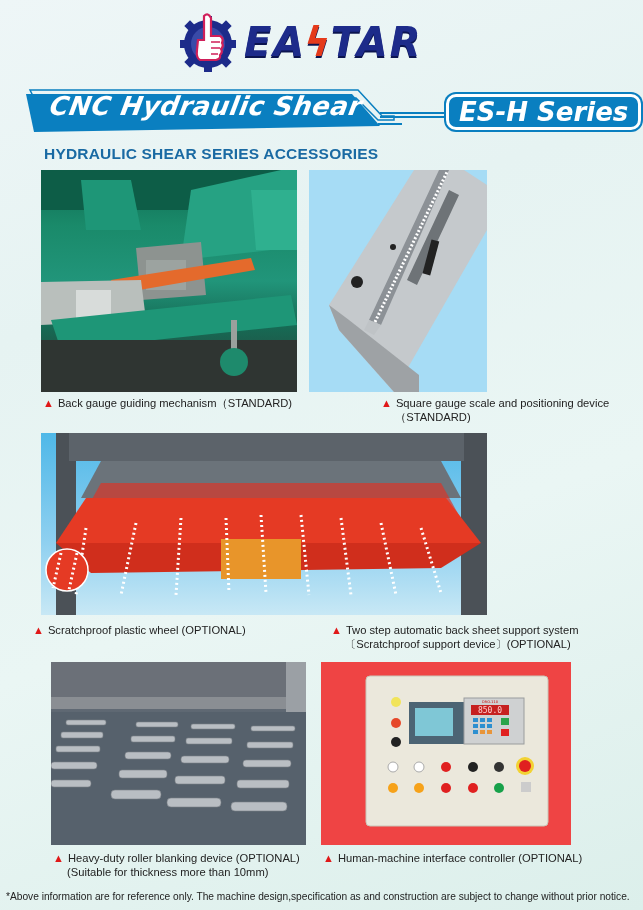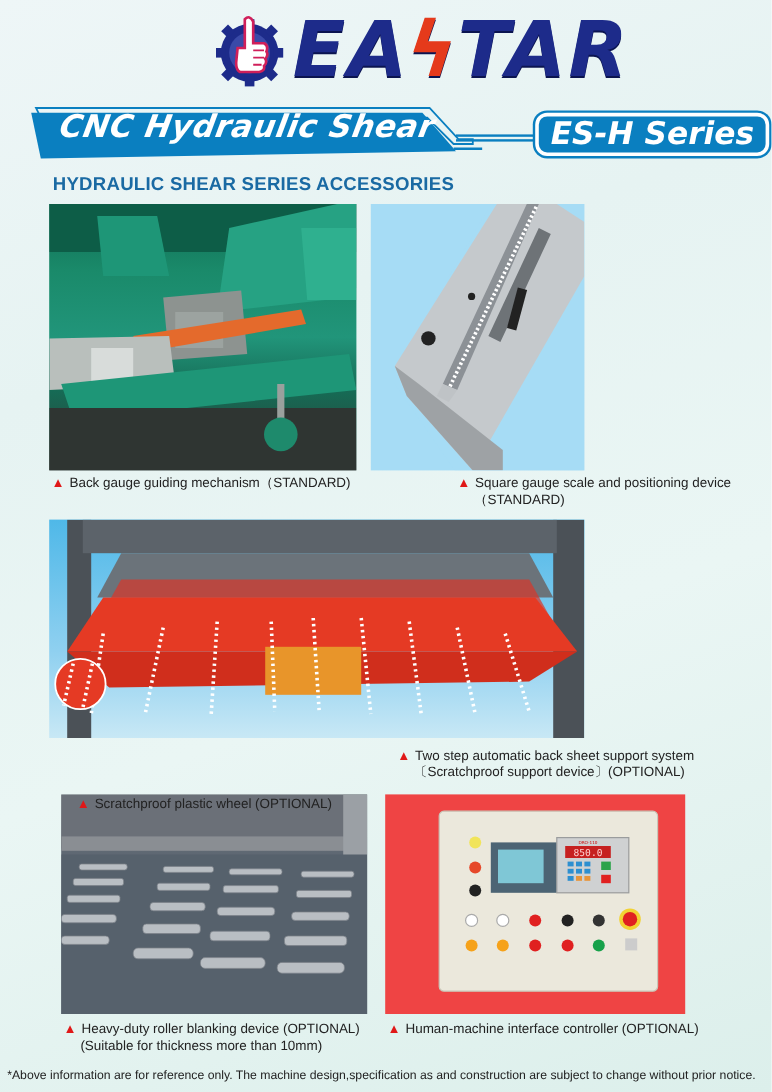--- a/index.html
+++ b/index.html
@@ -10,21 +10,21 @@
     position: relative;
     color: #222;
   }
   .abs { position: absolute; }
 
   
   .logo { left: 176px; top: 8px; width: 280px; height: 68px; }
   .logo-gear { left: 0; top: 2px; width: 64px; height: 64px; }
   .logo-text {
     left: 68px; top: 8px; height: 52px;
-    font-family: "DejaVu Sans", sans-serif; font-weight: bold; font-size: 64px;
+    font-family: "DejaVu Sans", sans-serif; font-weight: bold; font-size: 40px;
     color: #1d2b8a; letter-spacing: 2px; font-style: italic;
     display: flex; align-items: center;
     text-shadow: 0 2px 0 #0b1450;
   }
   .logo-text .bolt { color: #e53a1b; font-style: normal; margin: 0 -2px; }
 
   
   .banner { left: 22px; top: 88px; width: 380px; height: 48px; }
   .banner-title {
     position: absolute; left: 28px; top: 3px;
@@ -57,21 +57,21 @@
   .ph4 { left: 51px; top: 662px; width: 255px; height: 183px;
     background: linear-gradient(180deg,#7d848a 0%, #5b6570 30%, #53606b 100%); }
   .ph5 { left: 321px; top: 662px; width: 250px; height: 183px;
     background: #ef4444; }
 
   
   .caption { font-size: 11.2px; color: #222; line-height: 14px; }
   .tri { color: #e01818; font-size: 11px; margin-right: 4px; }
   .cap1 { left: 43px; top: 396px; }
   .cap2 { left: 381px; top: 396px; width: 230px; }
-  .cap3 { left: 64px; top: 623px; margin-top: 40px; }
+  .cap3 { left: 33px; top: 623px; }
   .cap4 { left: 331px; top: 623px; width: 280px; }
   .cap5 { left: 53px; top: 851px; width: 270px; }
   .cap6 { left: 323px; top: 851px; }
   .indent { display: block; padding-left: 14px; }
   .footnote { left: 6px; top: 891px; font-size: 10.2px; color: #222; white-space: nowrap; }
 </style>
 </head>
 <body>
 
 <div class="abs logo">

